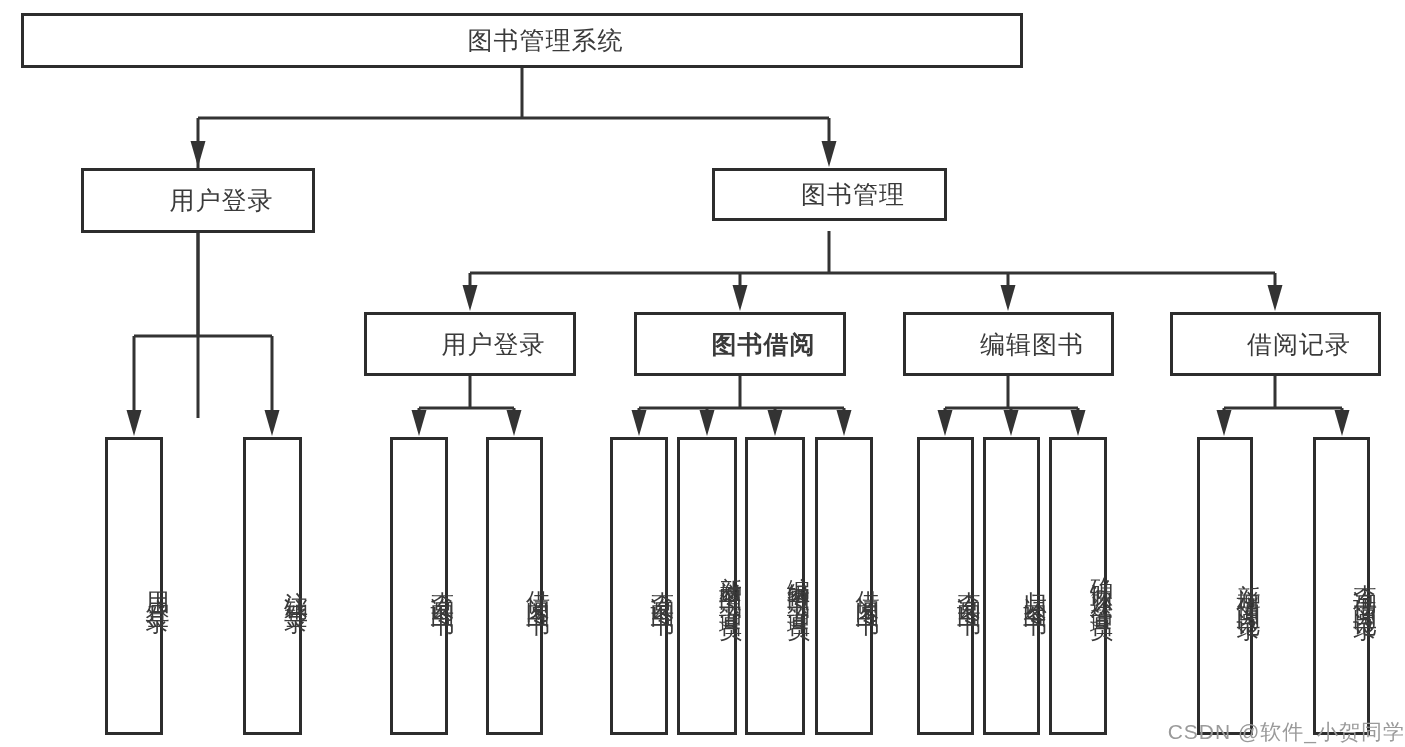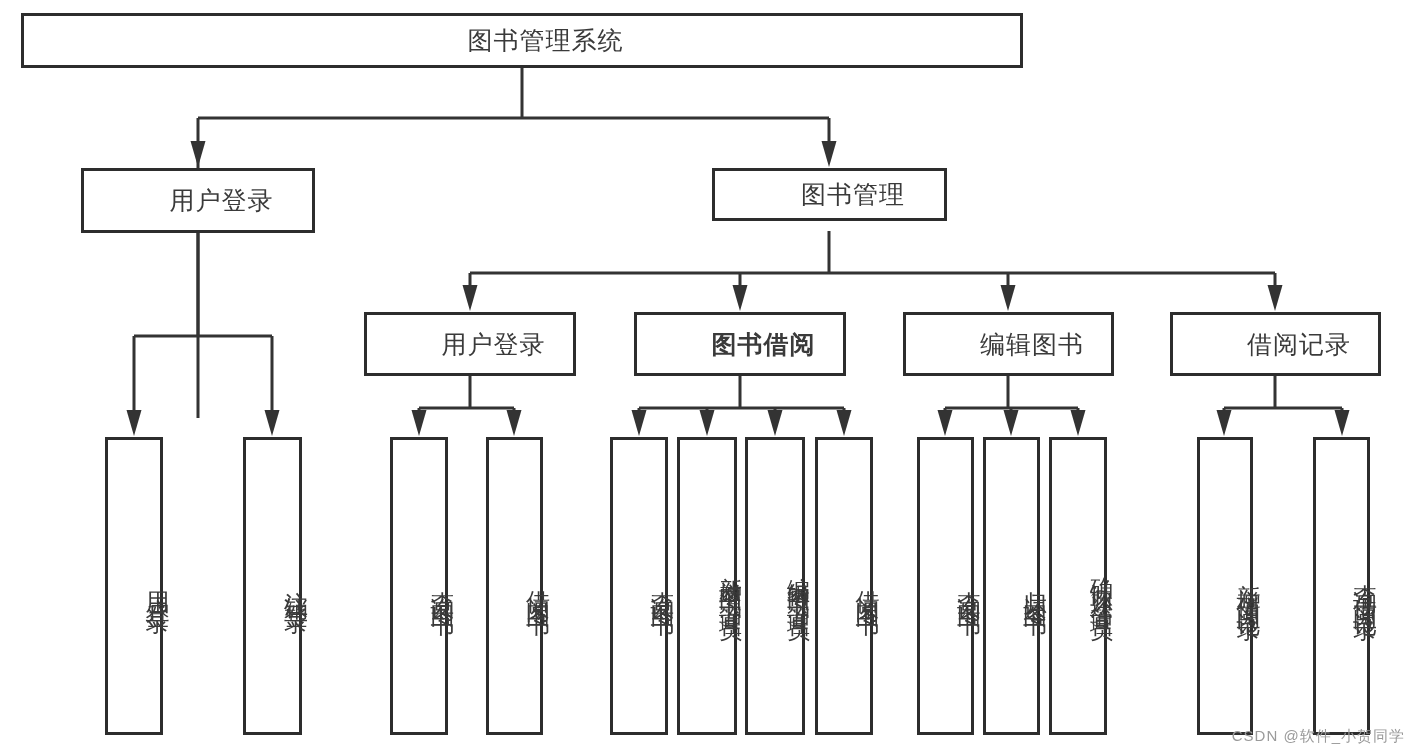--- a/index.html
+++ b/index.html
@@ -60,21 +60,21 @@
   .l-cb-0 { left: 917px;  width: 57px; }
   .l-cb-1 { left: 983px;  width: 57px; }
   .l-cb-2 { left: 1049px; width: 58px; }
   .l-br-0 { left: 1197px; width: 56px; }
   .l-br-1 { left: 1313px; width: 57px; }
   .l-bb-1 .in, .l-bb-2 .in, .l-cb-2 .in { letter-spacing: 6px; font-size: 23px; }
   #watermark {
     position: absolute;
     right: 0px;
     bottom: 1px;
-    font-size: 15px;
+    font-size: 21px;
     color: #9a9a9a;
     letter-spacing: 1px;
     white-space: nowrap;
   }
 </style>
 </head>
 <body>
 
 <div id="stage">
 

